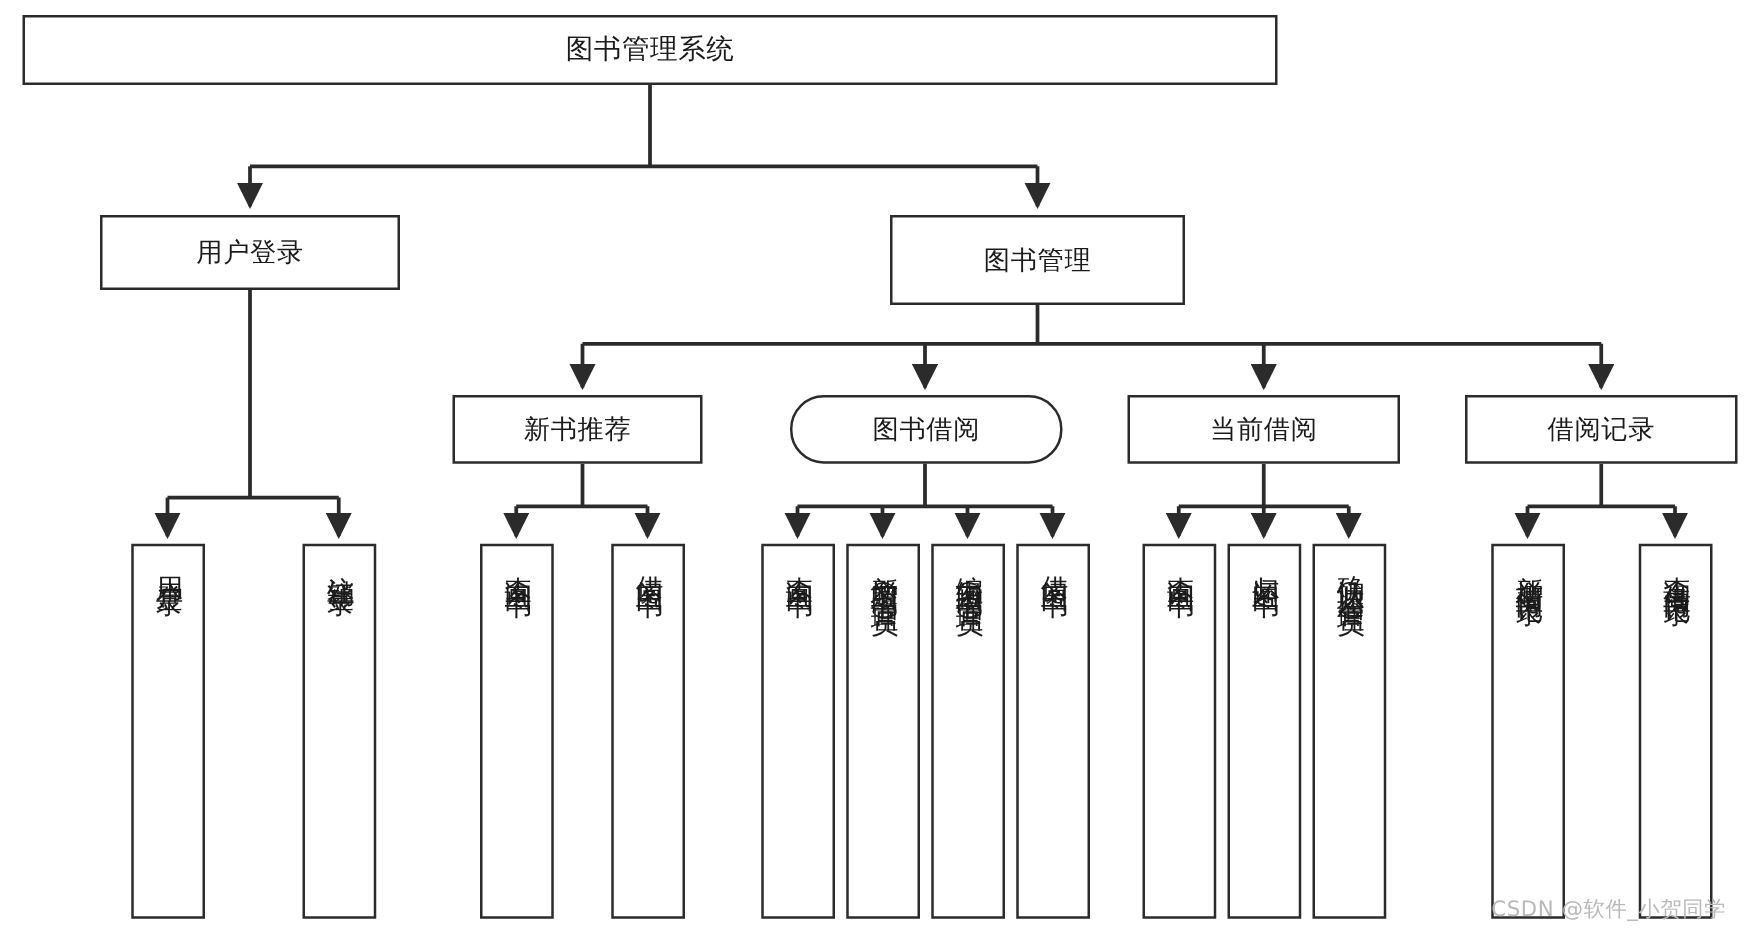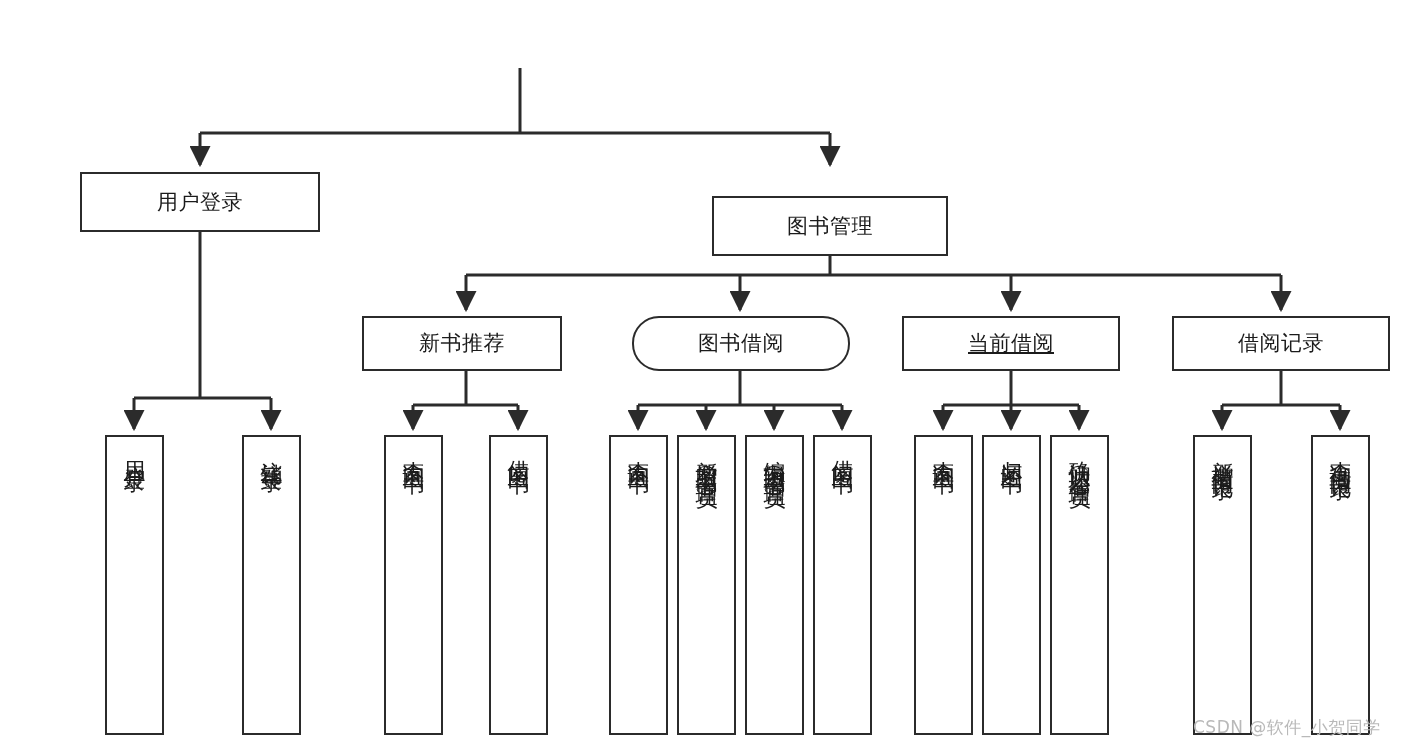--- a/index.html
+++ b/index.html
@@ -116,35 +116,38 @@
       <path d="M 1011 405 L 1011 429" marker-end="url(#arrow)"></path>
       <path d="M 1079 405 L 1079 429" marker-end="url(#arrow)"></path>
 
       <path d="M 1281 371 L 1281 405"></path>
       <path d="M 1222 405 L 1340 405"></path>
       <path d="M 1222 405 L 1222 429" marker-end="url(#arrow)"></path>
       <path d="M 1340 405 L 1340 429" marker-end="url(#arrow)"></path>
     </g>
   </svg>
 
+  <div class="node horiz root" style="left:18px;top:12px;width:1004px;height:56px;">
+    <span class="lbl">图书管理系统</span>
+  </div>
 
   <div class="node horiz" style="left:80px;top:172px;width:240px;height:60px;">
     <span class="lbl">用户登录</span>
   </div>
-  <div class="node horiz" style="left:712px;top:172px;width:236px;height:60px;margin-top:24px;">
+  <div class="node horiz" style="left:712px;top:172px;width:236px;height:72px;">
     <span class="lbl">图书管理</span>
   </div>
 
   <div class="node horiz" style="left:362px;top:316px;width:200px;height:55px;">
     <span class="lbl">新书推荐</span>
   </div>
   <div class="node horiz" style="left:632px;top:316px;width:218px;height:55px;border-radius:27px;">
     <span class="lbl">图书借阅</span>
   </div>
-  <div class="node horiz" style="left:902px;top:316px;width:218px;height:55px;text-decoration:underline;">
+  <div class="node horiz" style="left:902px;top:316px;width:218px;height:55px;">
     <span class="lbl">当前借阅</span>
   </div>
   <div class="node horiz" style="left:1172px;top:316px;width:218px;height:55px;">
     <span class="lbl">借阅记录</span>
   </div>
 
   <div class="node vert" style="left:105px;top:435px;width:59px;height:300px;">
     <span class="lbl">用户登录</span>
   </div>
   <div class="node vert" style="left:242px;top:435px;width:59px;height:300px;">

